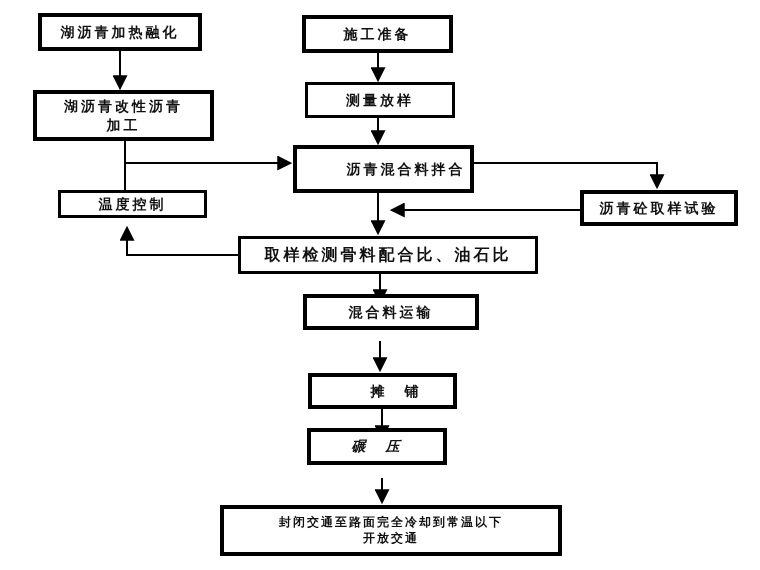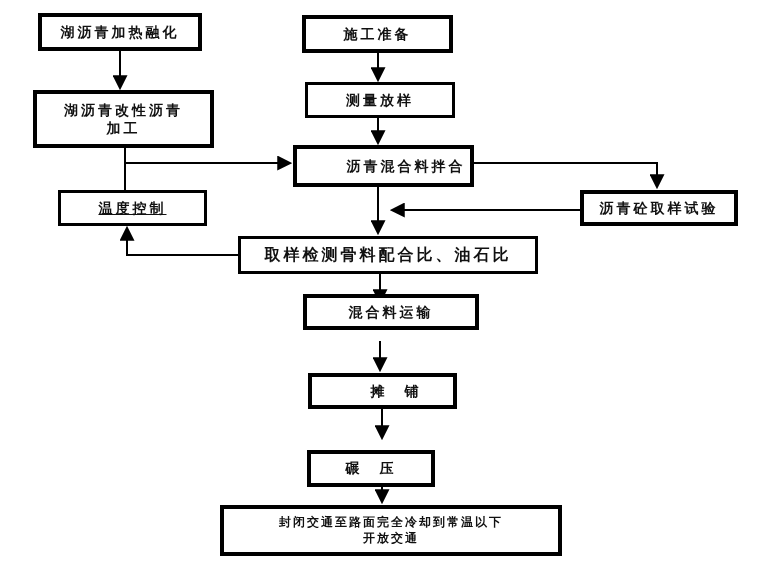--- a/index.html
+++ b/index.html
@@ -37,30 +37,30 @@
     letter-spacing: 3px;
     line-height: 1.3;
     display: flex;
     align-items: center;
     justify-content: center;
     text-align: center;
     white-space: pre-wrap;
     z-index: 1;
   }
   .b-heat      { left: 38px;  top: 13px;  width: 164px; height: 38px; }
-  .b-modify    { left: 33px;  top: 90px;  width: 181px; height: 58px; }
-  .b-temp      { left: 58px;  top: 190px; width: 149px; height: 36px; border-width: 3px; text-decoration: underline; }
+  .b-modify    { left: 33px;  top: 90px;  width: 181px; height: 51px; }
+  .b-temp      { left: 58px;  top: 190px; width: 149px; height: 28px; border-width: 3px; }
   .b-prep      { left: 302px; top: 15px;  width: 151px; height: 38px; }
   .b-survey    { left: 305px; top: 82px;  width: 150px; height: 36px; border-width: 3px; }
-  .b-mix       { left: 293px; top: 145px; width: 181px; height: 42px; padding-left: 45px; }
+  .b-mix       { left: 293px; top: 145px; width: 181px; height: 48px; padding-left: 45px; }
   .b-sample    { left: 580px; top: 190px; width: 158px; height: 36px; }
   .b-ratio     { left: 238px; top: 236px; width: 300px; height: 38px; border-width: 3px; font-size: 16px; }
   .b-transport { left: 303px; top: 294px; width: 176px; height: 36px; }
   .b-pave      { left: 308px; top: 373px; width: 149px; height: 36px; padding-left: 27px; }
-  .b-roll      { left: 307px; top: 450px; width: 128px; height: 37px; }
+  .b-roll      { left: 307px; top: 428px; width: 140px; height: 37px; font-style: italic; }
   .b-open      { left: 220px; top: 505px; width: 342px; height: 51px; font-size: 12px; letter-spacing: 2px; }
 </style>
 </head>
 <body>
 
 <div class="stage">
 
   <svg class="wires" width="760" height="570" viewBox="0 0 760 570">
     <defs>
       <marker id="ah" viewBox="0 0 10 10" refX="8.5" refY="5" markerWidth="7.5" markerHeight="7.5" orient="auto-start-reverse">

